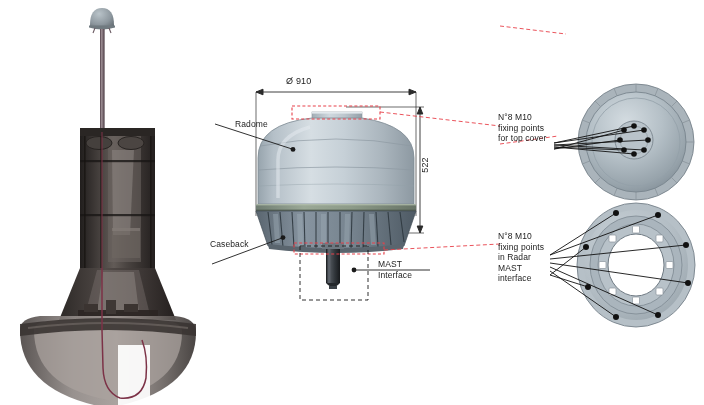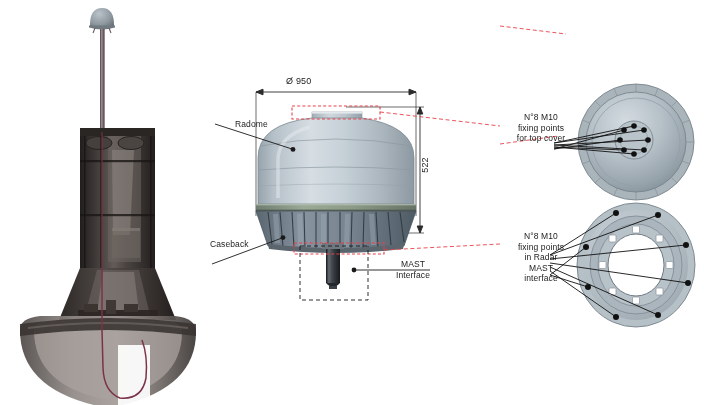--- a/index.html
+++ b/index.html
@@ -4,21 +4,21 @@
 <title>Radar Radome Technical Drawing</title>
 <style>
   html,body{margin:0;padding:0;background:#ffffff;}
   body{width:704px;height:405px;position:relative;overflow:hidden;
        font-family:"Liberation Sans","DejaVu Sans",sans-serif;
        color:#1a1a1a;-webkit-font-smoothing:antialiased;}
   .stage{position:absolute;inset:0;width:704px;height:405px;}
   svg{display:block;overflow:visible;}
   .lbl{position:absolute;font-size:8.5px;line-height:10.5px;color:#1c1c1c;
        white-space:pre-line;letter-spacing:.1px;}
-  .lbl.ctr{text-align:center;}
+  .lbl.ctr{}
   .dim{position:absolute;font-size:9px;color:#1c1c1c;letter-spacing:.2px;}
   .dim.vert{transform-origin:50% 50%;transform:rotate(-90deg);}
   .panel-left{position:absolute;left:0;top:0;width:205px;height:405px;}
   .panel-mid{position:absolute;left:200px;top:0;width:300px;height:405px;}
   .panel-right{position:absolute;left:500px;top:0;width:204px;height:405px;}
 </style>
 </head>
 <body>
 
 <div class="stage">
@@ -259,21 +259,21 @@
         <line x1="12" y1="264" x2="82" y2="238" stroke="#1a1a1a" stroke-width="0.9"></line>
         <circle cx="83" cy="237.6" r="2.4" fill="#1a1a1a"></circle>
       </g>
 
       <g>
         <line x1="230" y1="270" x2="155" y2="270" stroke="#1a1a1a" stroke-width="0.9"></line>
         <circle cx="154" cy="270" r="2.4" fill="#1a1a1a"></circle>
       </g>
     </svg>
 
-    <div class="dim" style="left:86px;top:76px;">Ø 950</div>
+    <div class="dim" style="left:86px;top:76px;">Ø 910</div>
     <div class="dim vert" style="left:212px;top:160px;width:26px;text-align:center;">522</div>
 
     <div class="lbl" style="left:16px;top:119px;margin-left:19px;">Radome</div>
     <div class="lbl" style="left:10px;top:239px;">Caseback</div>
     <div class="lbl ctr" style="left:178px;top:259px;width:70px;">MAST
 Interface</div>
   </div>
 
   <div class="panel-right">
     <svg width="204" height="405" viewBox="0 0 204 405">

